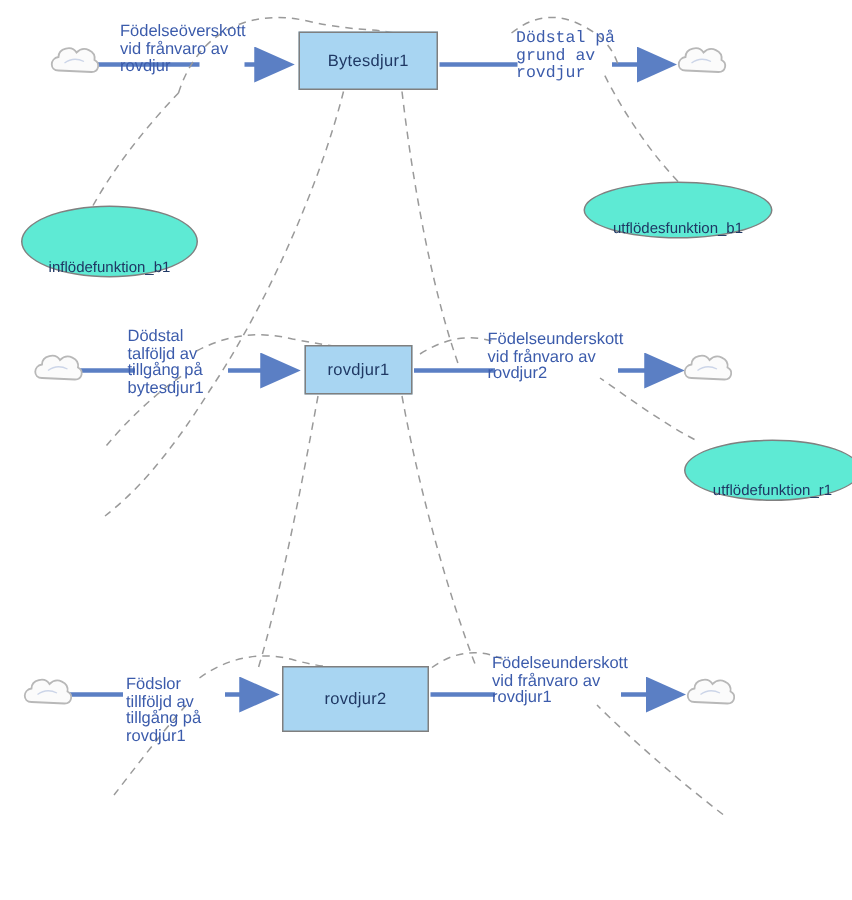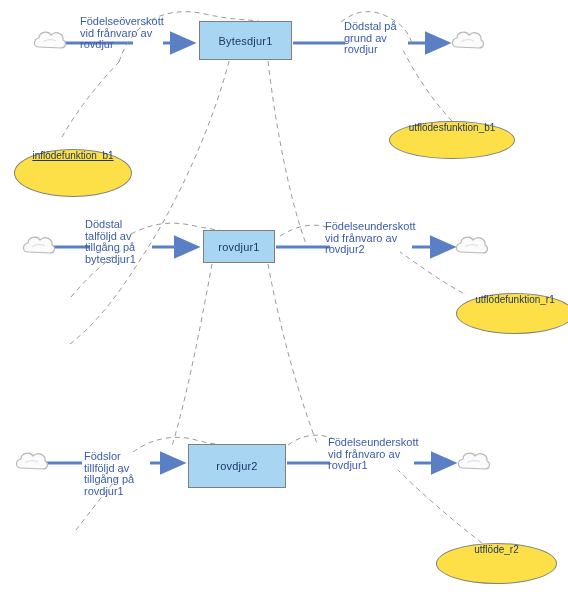--- a/index.html
+++ b/index.html
@@ -32,25 +32,25 @@
     display: flex;
     align-items: center;
     justify-content: center;
     color: #1f3864;
     font-size: 11px;
     letter-spacing: 0.2px;
   }
   .aux-ellipse {
     position: absolute;
     box-sizing: border-box;
-    background: #fde047;
+    background: #5eead4;
     border: 1.3px solid #808080;
     border-radius: 50%;
     display: flex;
-    align-items: flex-start;
+    align-items: flex-end;
     justify-content: center;
     color: #1f3864;
     font-size: 10px;
   }
   .flow-label {
     position: absolute;
     color: #3b5bab;
     font-size: 11px;
     line-height: 11.5px;
     text-align: left;
@@ -137,24 +137,24 @@
       <path d="M10,11 C14,8 19,8 23,10" fill="none" stroke="#ccd5e8" stroke-width="0.9"></path>
     </g>
   </svg>
 
   <div class="stock-box" style="left:199px; top:21px; width:93px; height:39px;">
     <span>Bytesdjur1</span>
   </div>
   <div class="flow-label" style="left:80px; top:16px; width:105px;">Födelseöverskott
 vid frånvaro av
 rovdjur</div>
-  <div class="flow-label" style="left:344px; top:21px; width:70px;">Dödstal på
+  <div class="flow-label" style="left:344px; top:21px; width:70px;font-family:Liberation Mono, monospace;">Dödstal på
 grund av
 rovdjur</div>
-  <div class="aux-ellipse" style="left:14px; top:149px; width:118px; height:48px;text-decoration:underline;">
+  <div class="aux-ellipse" style="left:14px; top:137px; width:118px; height:48px;">
     <span>inflödefunktion_b1</span>
   </div>
   <div class="aux-ellipse" style="left:389px; top:121px; width:126px; height:38px;">
     <span>utflödesfunktion_b1</span>
   </div>
 
   <div class="stock-box" style="left:203px; top:230px; width:72px; height:33px;">
     <span>rovdjur1</span>
   </div>
   <div class="flow-label" style="left:85px; top:219px; width:68px;">Dödstal
@@ -171,17 +171,14 @@
   <div class="stock-box" style="left:188px; top:444px; width:98px; height:44px;">
     <span>rovdjur2</span>
   </div>
   <div class="flow-label" style="left:84px; top:451px; width:68px;">Födslor
 tillföljd av
 tillgång på
 rovdjur1</div>
   <div class="flow-label" style="left:328px; top:437px; width:92px;">Födelseunderskott
 vid frånvaro av
 rovdjur1</div>
-  <div class="aux-ellipse" style="left:436px; top:543px; width:121px; height:41px;">
-    <span>utflöde_r2</span>
-  </div>
 
 </div>
 
 </body></html>

